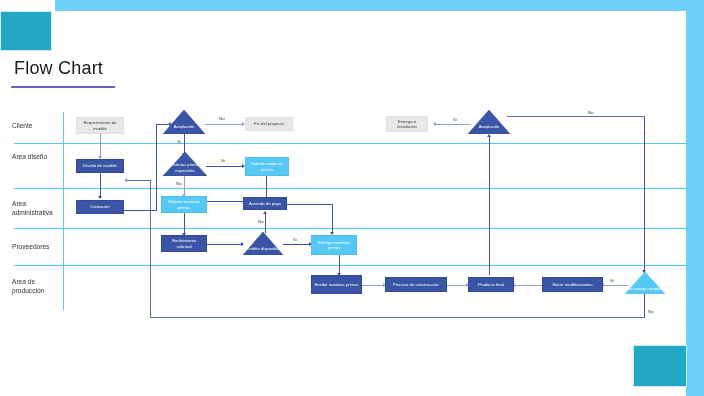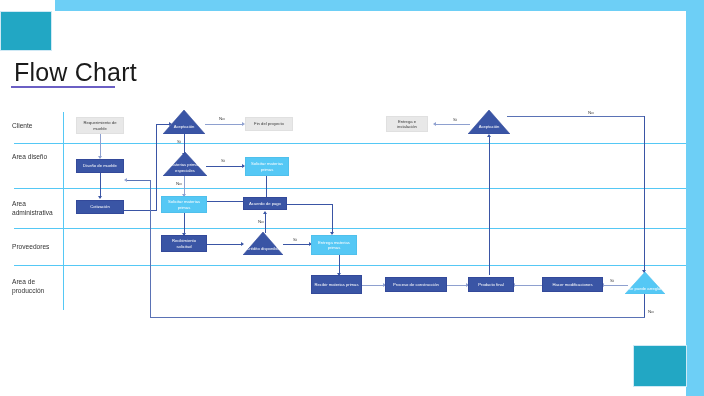--- a/index.html
+++ b/index.html
@@ -7,21 +7,21 @@
   #slide{position:relative;width:704px;height:396px;background:#ffffff;}
 
   
   .deco{position:absolute;}
   #band-top{left:55px;top:0;width:649px;height:11px;background:#6DCFF6;}
   #sq-topleft{left:0;top:11px;width:52px;height:40px;background:#22A7C4;border:1px solid #cfe9f5;box-sizing:border-box;}
   #band-right{left:686px;top:11px;width:18px;height:385px;background:#6DCFF6;}
   #sq-botright{left:633px;top:345px;width:54px;height:42px;background:#22A7C4;border:1px solid #cfe9f5;box-sizing:border-box;}
 
   
-  #title{position:absolute;left:14px;top:58px;font-size:25px;color:#1a1a1a;letter-spacing:.2px;
+  #title{position:absolute;left:14px;top:58px;font-size:18px;color:#1a1a1a;letter-spacing:.2px;
          font-family:"Liberation Sans",sans-serif;font-weight:400;}
   #title-rule{position:absolute;left:11px;top:86px;width:104px;height:2px;background:#6B5FC4;}
 
   
   .lane-line{position:absolute;left:14px;width:672px;height:1px;background:#55C8F5;}
   .lane-vline{position:absolute;left:63px;width:1px;background:#55C8F5;}
   .lane-label{position:absolute;left:12px;font-size:6.6px;color:#333;line-height:8.6px;width:50px;}
 
   
   .node{position:absolute;box-sizing:border-box;display:flex;align-items:center;justify-content:center;

